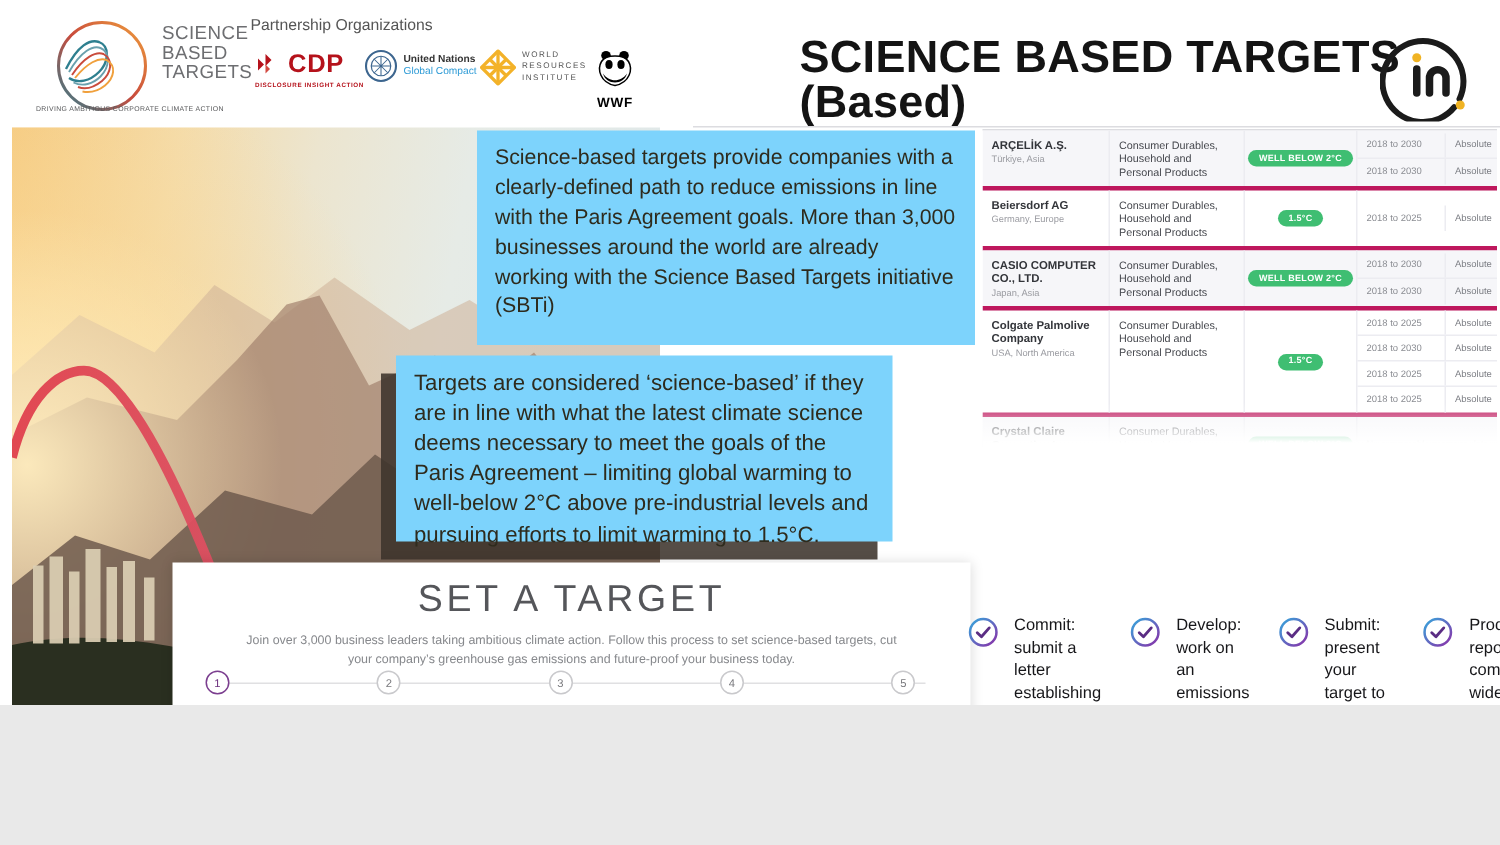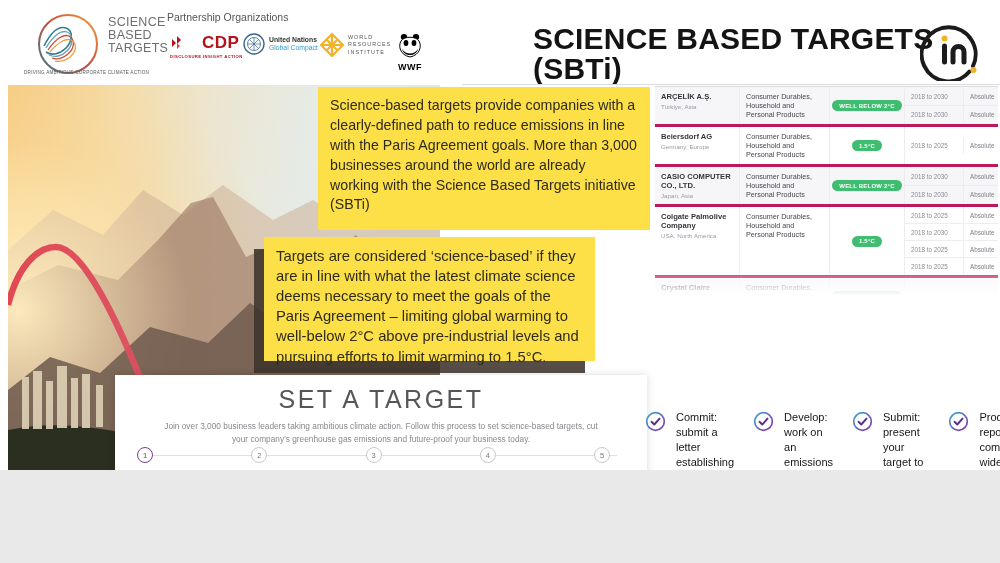--- a/index.html
+++ b/index.html
@@ -8,21 +8,21 @@
   .slide { position:relative; width:1000px; height:470px; background:#fff; overflow:hidden; margin:0 auto; }
 
   
   .sbt-logo { position:absolute; left:24px; top:8px; width:132px; }
   .sbt-circle { position:absolute; left:12px; top:4px; }
   .sbt-text { position:absolute; left:84px; top:8px; font-size:12.5px; line-height:1.04; color:#6d6e71; letter-spacing:.3px; }
   .sbt-tagline { position:absolute; left:2px; top:49px; width:150px; font-size:4.6px; color:#58595b; letter-spacing:.25px; white-space:nowrap; }
   .partners-label { position:absolute; left:167px; top:11px; font-size:10.5px; color:#555; }
   .partner { position:absolute; top:33px; }
   .cdp { left:170px; }
-  .cdp-row { display:flex; align-items:center; gap:16px; }
+  .cdp-row { display:flex; align-items:center; gap:6px; }
   .cdp-name { color:#b5121b; font-weight:bold; font-size:17px; letter-spacing:.5px; }
   .cdp-tag { font-size:4.2px; color:#b5121b; letter-spacing:.4px; margin-top:1px; font-weight:bold; }
   .ungc { left:243px; display:flex; gap:4px; align-items:center; }
   .ungc-text { font-size:6.8px; line-height:1.15; }
   .ungc-l1 { color:#333; font-weight:bold; }
   .ungc-l2 { color:#2e9bd6; }
   .wri { left:320px; display:flex; gap:4px; align-items:center; }
   .wri-text { font-size:5.4px; letter-spacing:1px; color:#555; line-height:1.3; }
   .wwf { left:396px; text-align:center; }
   .wwf-name { font-size:9px; font-weight:bold; color:#000; letter-spacing:.5px; margin-top:-1px; }
@@ -31,21 +31,21 @@
   .header-rule { position:absolute; left:462px; top:84px; width:538px; height:1px; background:#dcdce0; }
 
   
   .photo { position:absolute; left:8px; top:85px; width:432px; height:478px; overflow:hidden;
     background:
       radial-gradient(circle at -4% 46%, rgba(252,224,160,.95) 0%, rgba(250,216,150,.55) 30%, rgba(250,220,170,0) 55%),
       linear-gradient(100deg, #f5c97e 0%, #f4dcab 22%, #ece5cf 40%, #e6ebe6 60%, #dde7ea 100%); }
   .photo svg { position:absolute; left:0; top:0; }
 
   
-  .infobox { position:absolute; background:#fde047; color:#2e2b1d; padding:9px 12px; font-size:14.2px; line-height:1.4; }
+  .infobox { position:absolute; background:#7dd3fc; color:#2e2b1d; padding:9px 12px; font-size:14.2px; line-height:1.4; }
   .box1 { left:318px; top:87px; width:332px; height:143px; }
   .box2 { left:264px; top:237px; width:331px; height:124px; box-shadow:-10px 12px 0 rgba(62,52,44,.88); overflow:visible; font-size:14.8px; line-height:1.36; }
 
   
   .sbti-table { position:absolute; left:655px; top:86px; width:343px; height:212px; overflow:hidden; border-top:1px solid #dcdce0; background:#fff; font-size:7px; }
   .tg { display:flex; border-bottom:3px solid #be185d; }
   .tg.alt { background:#f6f6f9; }
   .c { padding:5px 6px; }
   .c-name { width:85px; border-right:1px solid #ececf1; }
   .co-name { font-size:7.6px; color:#33353a; font-weight:bold; }
@@ -173,21 +173,21 @@
       <path d="M5,8 C8,3 20,3 23,8 C26,13 24,22 14,24 C4,22 2,13 5,8 Z" fill="#fff" stroke="#000" stroke-width="1"></path>
       <ellipse cx="10" cy="10" rx="2.4" ry="3" fill="#000"></ellipse>
       <ellipse cx="18" cy="10" rx="2.4" ry="3" fill="#000"></ellipse>
       <path d="M6,16 C10,22 18,22 22,16 C20,24 8,24 6,16 Z" fill="#000"></path>
     </svg>
     <div class="wwf-name">WWF</div>
   </div>
 
   <div class="main-title">
     <div>SCIENCE BASED TARGETS</div>
-    <div>(SBTi)</div>
+    <div>(Based)</div>
   </div>
 
   <svg class="in-logo" width="62" height="62" viewBox="0 0 62 62">
     <path d="M 49.5,52.5 A 27 27 0 1 1 53,47" fill="none" stroke="#1b1b1b" stroke-width="4" stroke-linecap="round"></path>
     <circle cx="53.5" cy="51" r="3" fill="#f0b323"></circle>
     <circle cx="24.5" cy="19.5" r="3" fill="#f0b323"></circle>
     <path d="M24.5,27 L24.5,43" stroke="#1b1b1b" stroke-width="5" stroke-linecap="round" fill="none"></path>
     <path d="M33,43 L33,33 A 5.5 5.5 0 0 1 44,33 L44,43" stroke="#1b1b1b" stroke-width="5" stroke-linecap="round" fill="none"></path>
   </svg>
 

